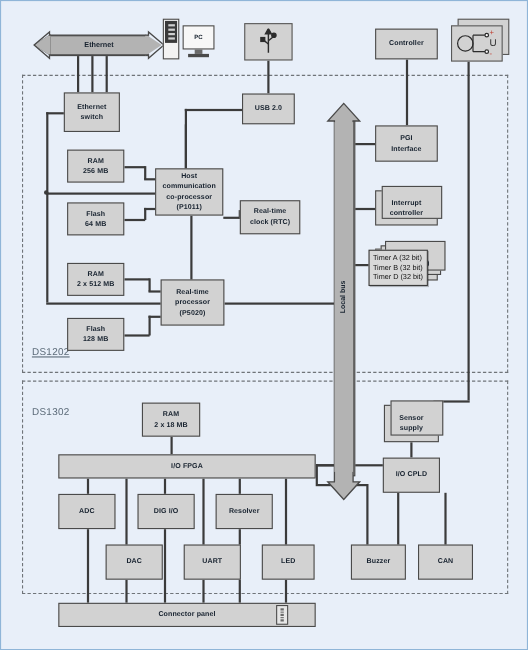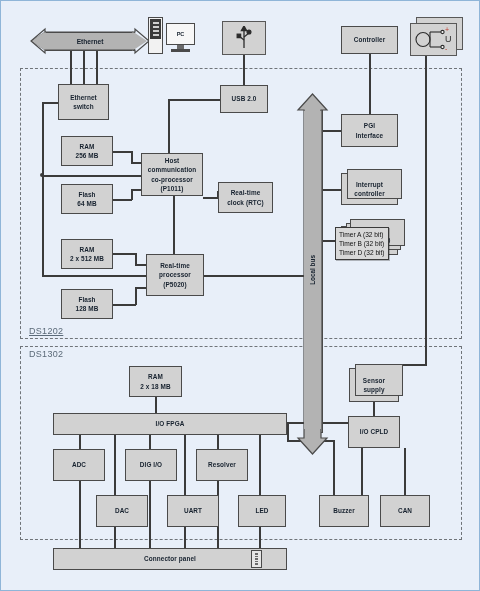--- a/index.html
+++ b/index.html
@@ -160,24 +160,24 @@
     box-shadow:1px 1px 0 rgba(0,0,0,.25);
   }
   .tooltip div{display:block;}
 </style>
 </head>
 <body>
 
 <div id="canvas">
 
   <div class="partition" style="left:19px;top:67px;width:442px;height:271px;"></div>
-  <div class="partition-label" style="left:28px;top:325px;text-decoration:underline;">DS1202</div>
+  <div class="partition-label" style="left:28px;top:314px;text-decoration:underline;">DS1202</div>
 
   <div class="partition" style="left:19px;top:345px;width:442px;height:194px;"></div>
-  <div class="partition-label" style="left:28px;top:348px;">DS1302</div>
+  <div class="partition-label" style="left:28px;top:368px;">DS1302</div>
 
   <div class="bus-h" style="left:44px;top:31px;width:88px;height:17px;">
     <span>Ethernet</span>
   </div>
   <div class="tri" style="left:30px;top:30px;width:0;height:0;
               border-top:10px solid transparent;border-bottom:10px solid transparent;
               border-right:15px solid #b3b3b3;filter:drop-shadow(0 0 0 #4a4a4a);"></div>
   <div class="tri" style="left:131px;top:30px;width:0;height:0;
               border-top:10px solid transparent;border-bottom:10px solid transparent;
               border-left:15px solid #b3b3b3;"></div>

